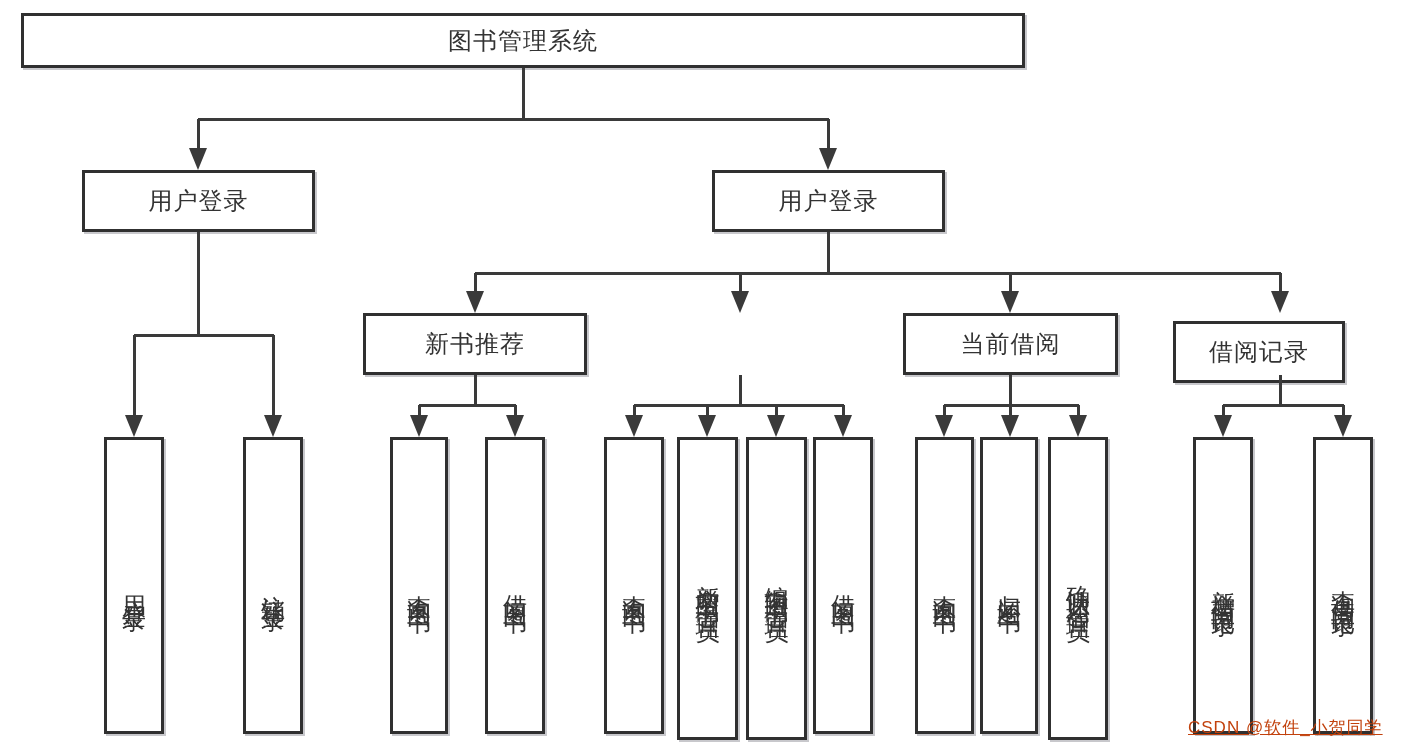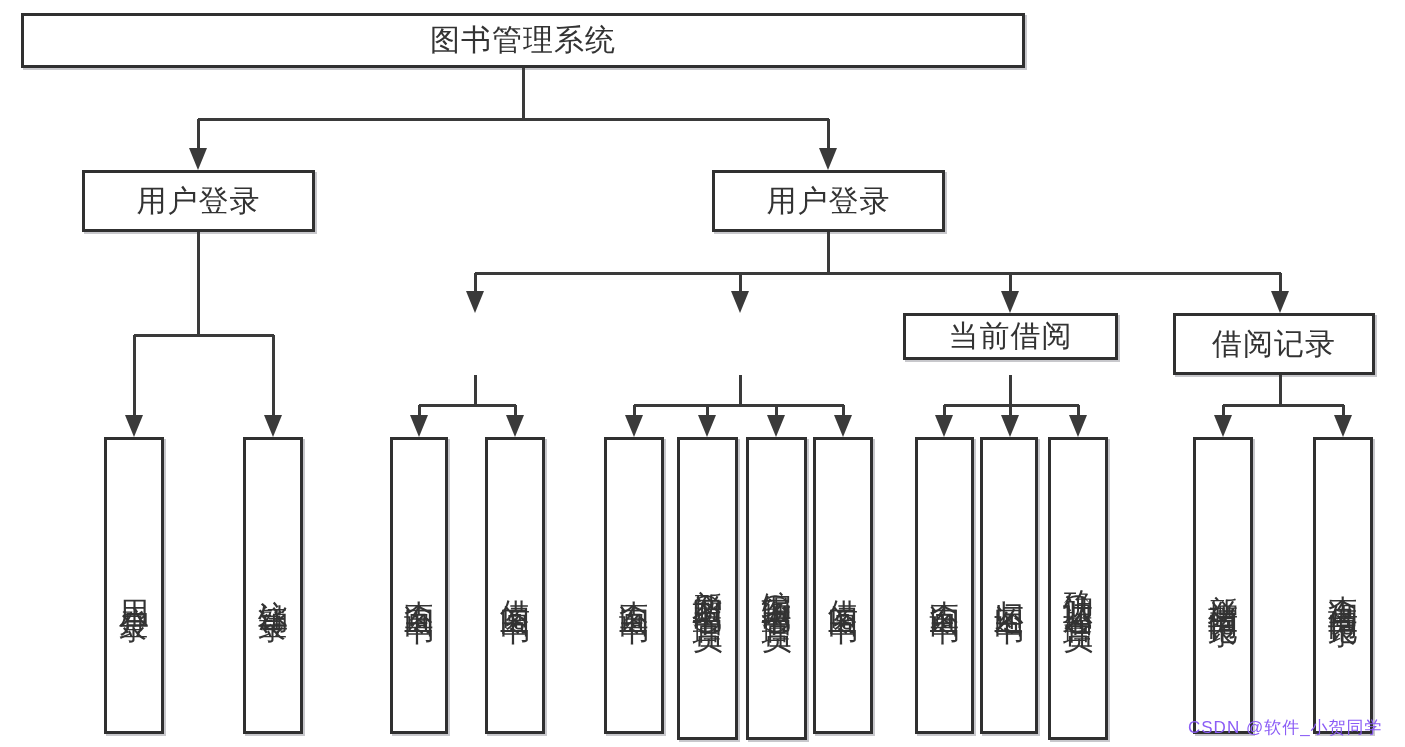--- a/index.html
+++ b/index.html
@@ -4,21 +4,21 @@
 <style>
   html,body{margin:0;padding:0;background:#ffffff;}
   .canvas{
     position:relative;width:1405px;height:747px;background:#ffffff;
     font-family:"Liberation Sans","DejaVu Sans",sans-serif;overflow:hidden;
   }
   .box{
     position:absolute;background:#ffffff;border:3px solid #303030;
     box-shadow:2px 2px 0 0 #c8c8cc;box-sizing:border-box;
     display:flex;align-items:center;justify-content:center;
-    color:#333333;font-size:30px;letter-spacing:1px;white-space:nowrap;
+    color:#333333;font-size:24px;letter-spacing:1px;white-space:nowrap;
   }
   .box.v span{
     writing-mode:vertical-rl;text-orientation:mixed;letter-spacing:5px;line-height:1;
   }
   .hline,.vline{position:absolute;background:#3a3a3a;}
   .hline{height:3px;}
   .vline{width:3px;}
   .arrow{
     position:absolute;width:0;height:0;
     border-left:9px solid transparent;border-right:9px solid transparent;
@@ -38,24 +38,27 @@
     <span>图书管理系统</span>
   </div>
 
   <div class="box" style="left:82px;top:170px;width:233px;height:62px">
     <span>用户登录</span>
   </div>
   <div class="box" style="left:712px;top:170px;width:233px;height:62px">
     <span>用户登录</span>
   </div>
 
-  <div class="box" style="left:903px;top:313px;width:215px;height:47px">
+  <div class="box" style="left:363px;top:313px;width:224px;height:62px">
+    <span>新书推荐</span>
+  </div>
+  <div class="box" style="left:903px;top:313px;width:215px;height:62px">
     <span>当前借阅</span>
   </div>
-  <div class="box" style="left:1173px;top:313px;width:202px;height:62px">
+  <div class="box" style="left:1173px;top:321px;width:172px;height:62px">
     <span>借阅记录</span>
   </div>
 
   <div class="box v" style="left:104px;top:437px;width:60px;height:297px">
     <span>用户登录</span>
   </div>
   <div class="box v" style="left:243px;top:437px;width:60px;height:297px">
     <span>注销登录</span>
   </div>
 
@@ -144,14 +147,14 @@
       <div class="vline" style="left: 1077px; top: 405px; height: 12px;"></div>
       <div class="arrow" style="left: 1069px; top: 415px;"></div>
       <div class="vline" style="left: 1279px; top: 375px; height: 31px;"></div>
       <div class="hline" style="left: 1223px; top: 404px; width: 121px;"></div>
       <div class="vline" style="left: 1222px; top: 405px; height: 12px;"></div>
       <div class="arrow" style="left: 1214px; top: 415px;"></div>
       <div class="vline" style="left: 1342px; top: 405px; height: 12px;"></div>
       <div class="arrow" style="left: 1334px; top: 415px;"></div>
     </div>
 
-  <div class="watermark" style="color: #8b5cf6;">CSDN @软件_小贺同学</div>
+  <div class="watermark" style="color: #c2410c; text-decoration: underline;">CSDN @软件_小贺同学</div>
 </div>
 
 </body></html>

